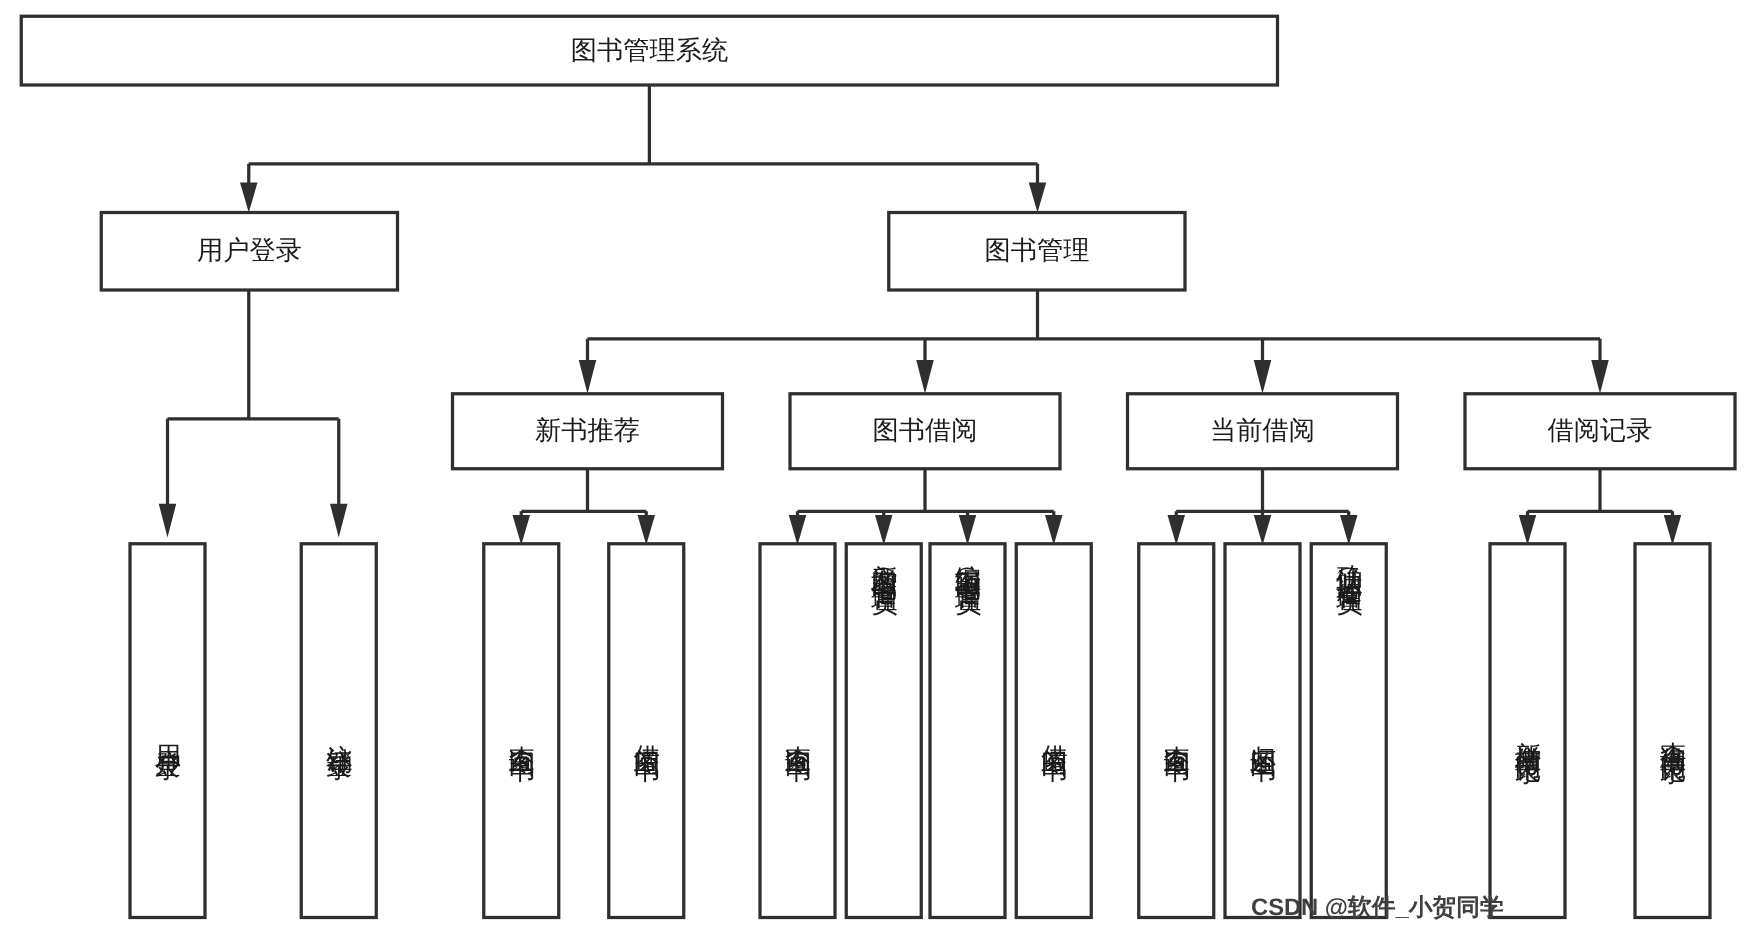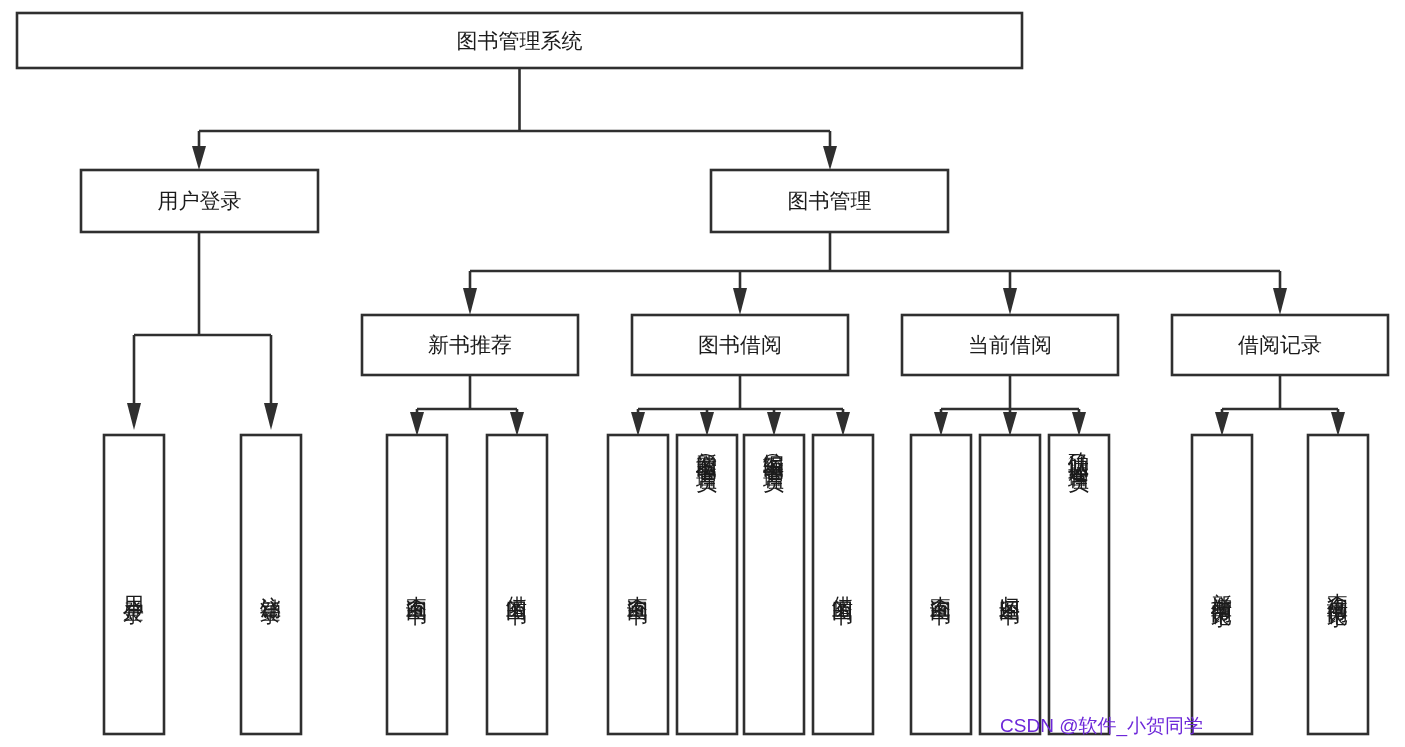--- a/index.html
+++ b/index.html
@@ -64,23 +64,24 @@
     letter-spacing: 3px;
     line-height: 1;
     white-space: nowrap;
   }
   .watermark {
     position: absolute;
     right: 8px;
     bottom: 8px;
     font-family: "Liberation Sans", "DejaVu Sans", sans-serif;
     font-size: 19px;
-    color: #6d28d9;
+    color: #404040;
     white-space: nowrap;
     pointer-events: none;
+    font-weight: bold;
   }
 </style>
 </head>
 <body>
 
 <div id="diagram-root">
 
   <svg class="flow" viewBox="0 0 1405 747" xmlns="http://www.w3.org/2000/svg">
 
     <g>

